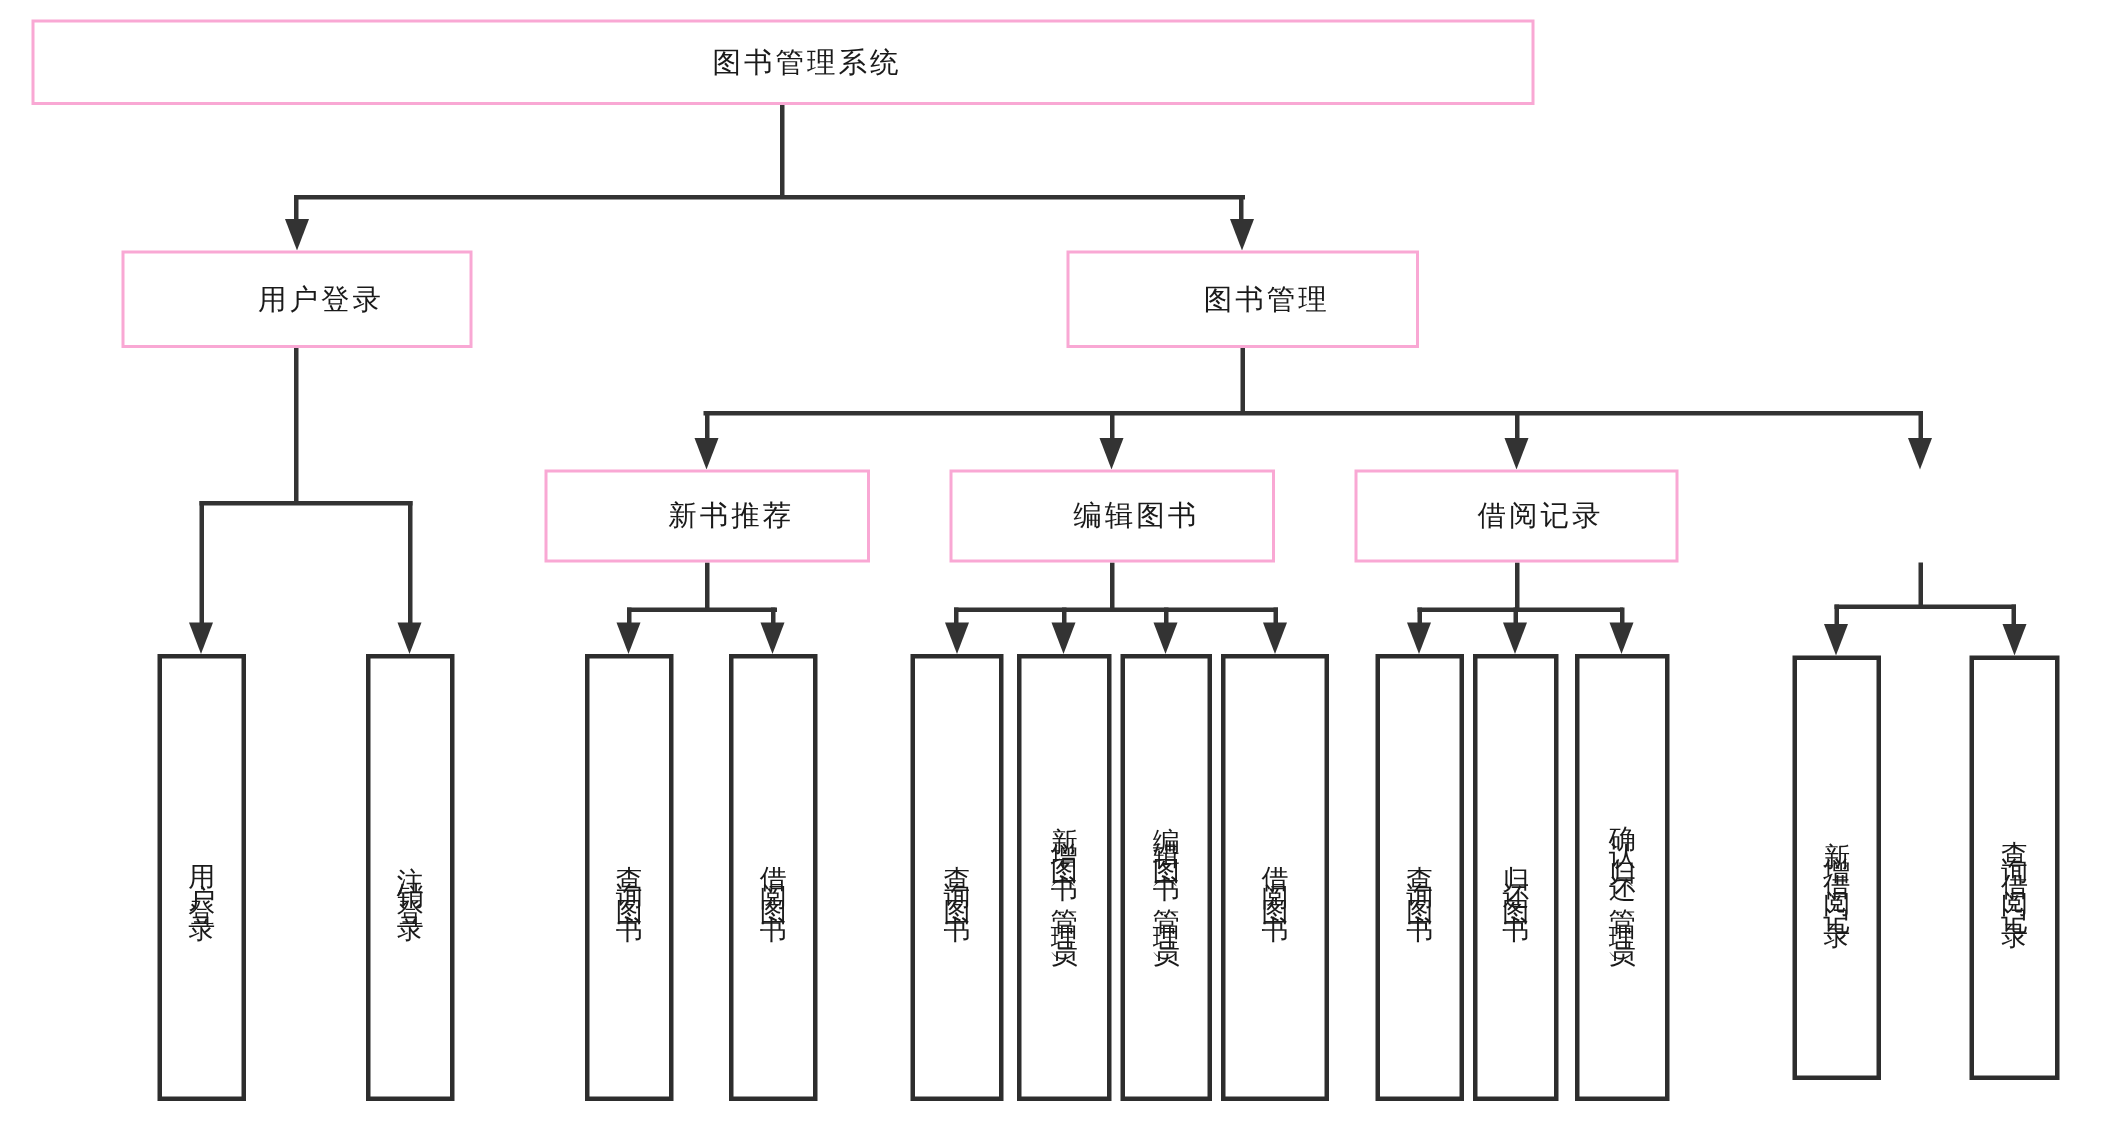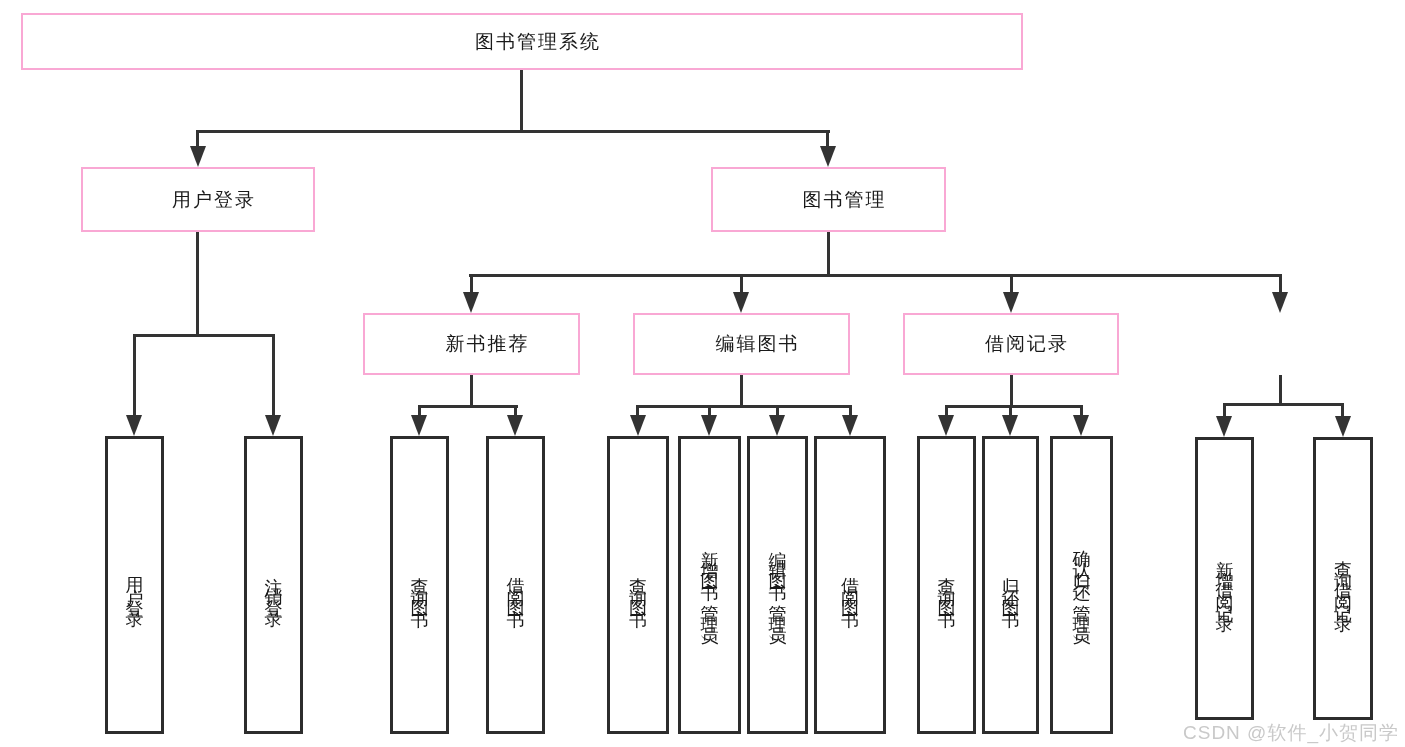--- a/index.html
+++ b/index.html
@@ -153,15 +153,14 @@
     <span class="vlabel">确认归还（管理员）</span>
   </div>
 
   <div class="vbox" style="left:1195px;top:437px;width:59px;height:283px;">
     <span class="vlabel">新增借阅记录</span>
   </div>
   <div class="vbox" style="left:1313px;top:437px;width:60px;height:283px;">
     <span class="vlabel">查询借阅记录</span>
   </div>
 
-  <div class="watermark">CSDN @软件_小贺同学</div>
 
 </div>
 
 </body></html>

